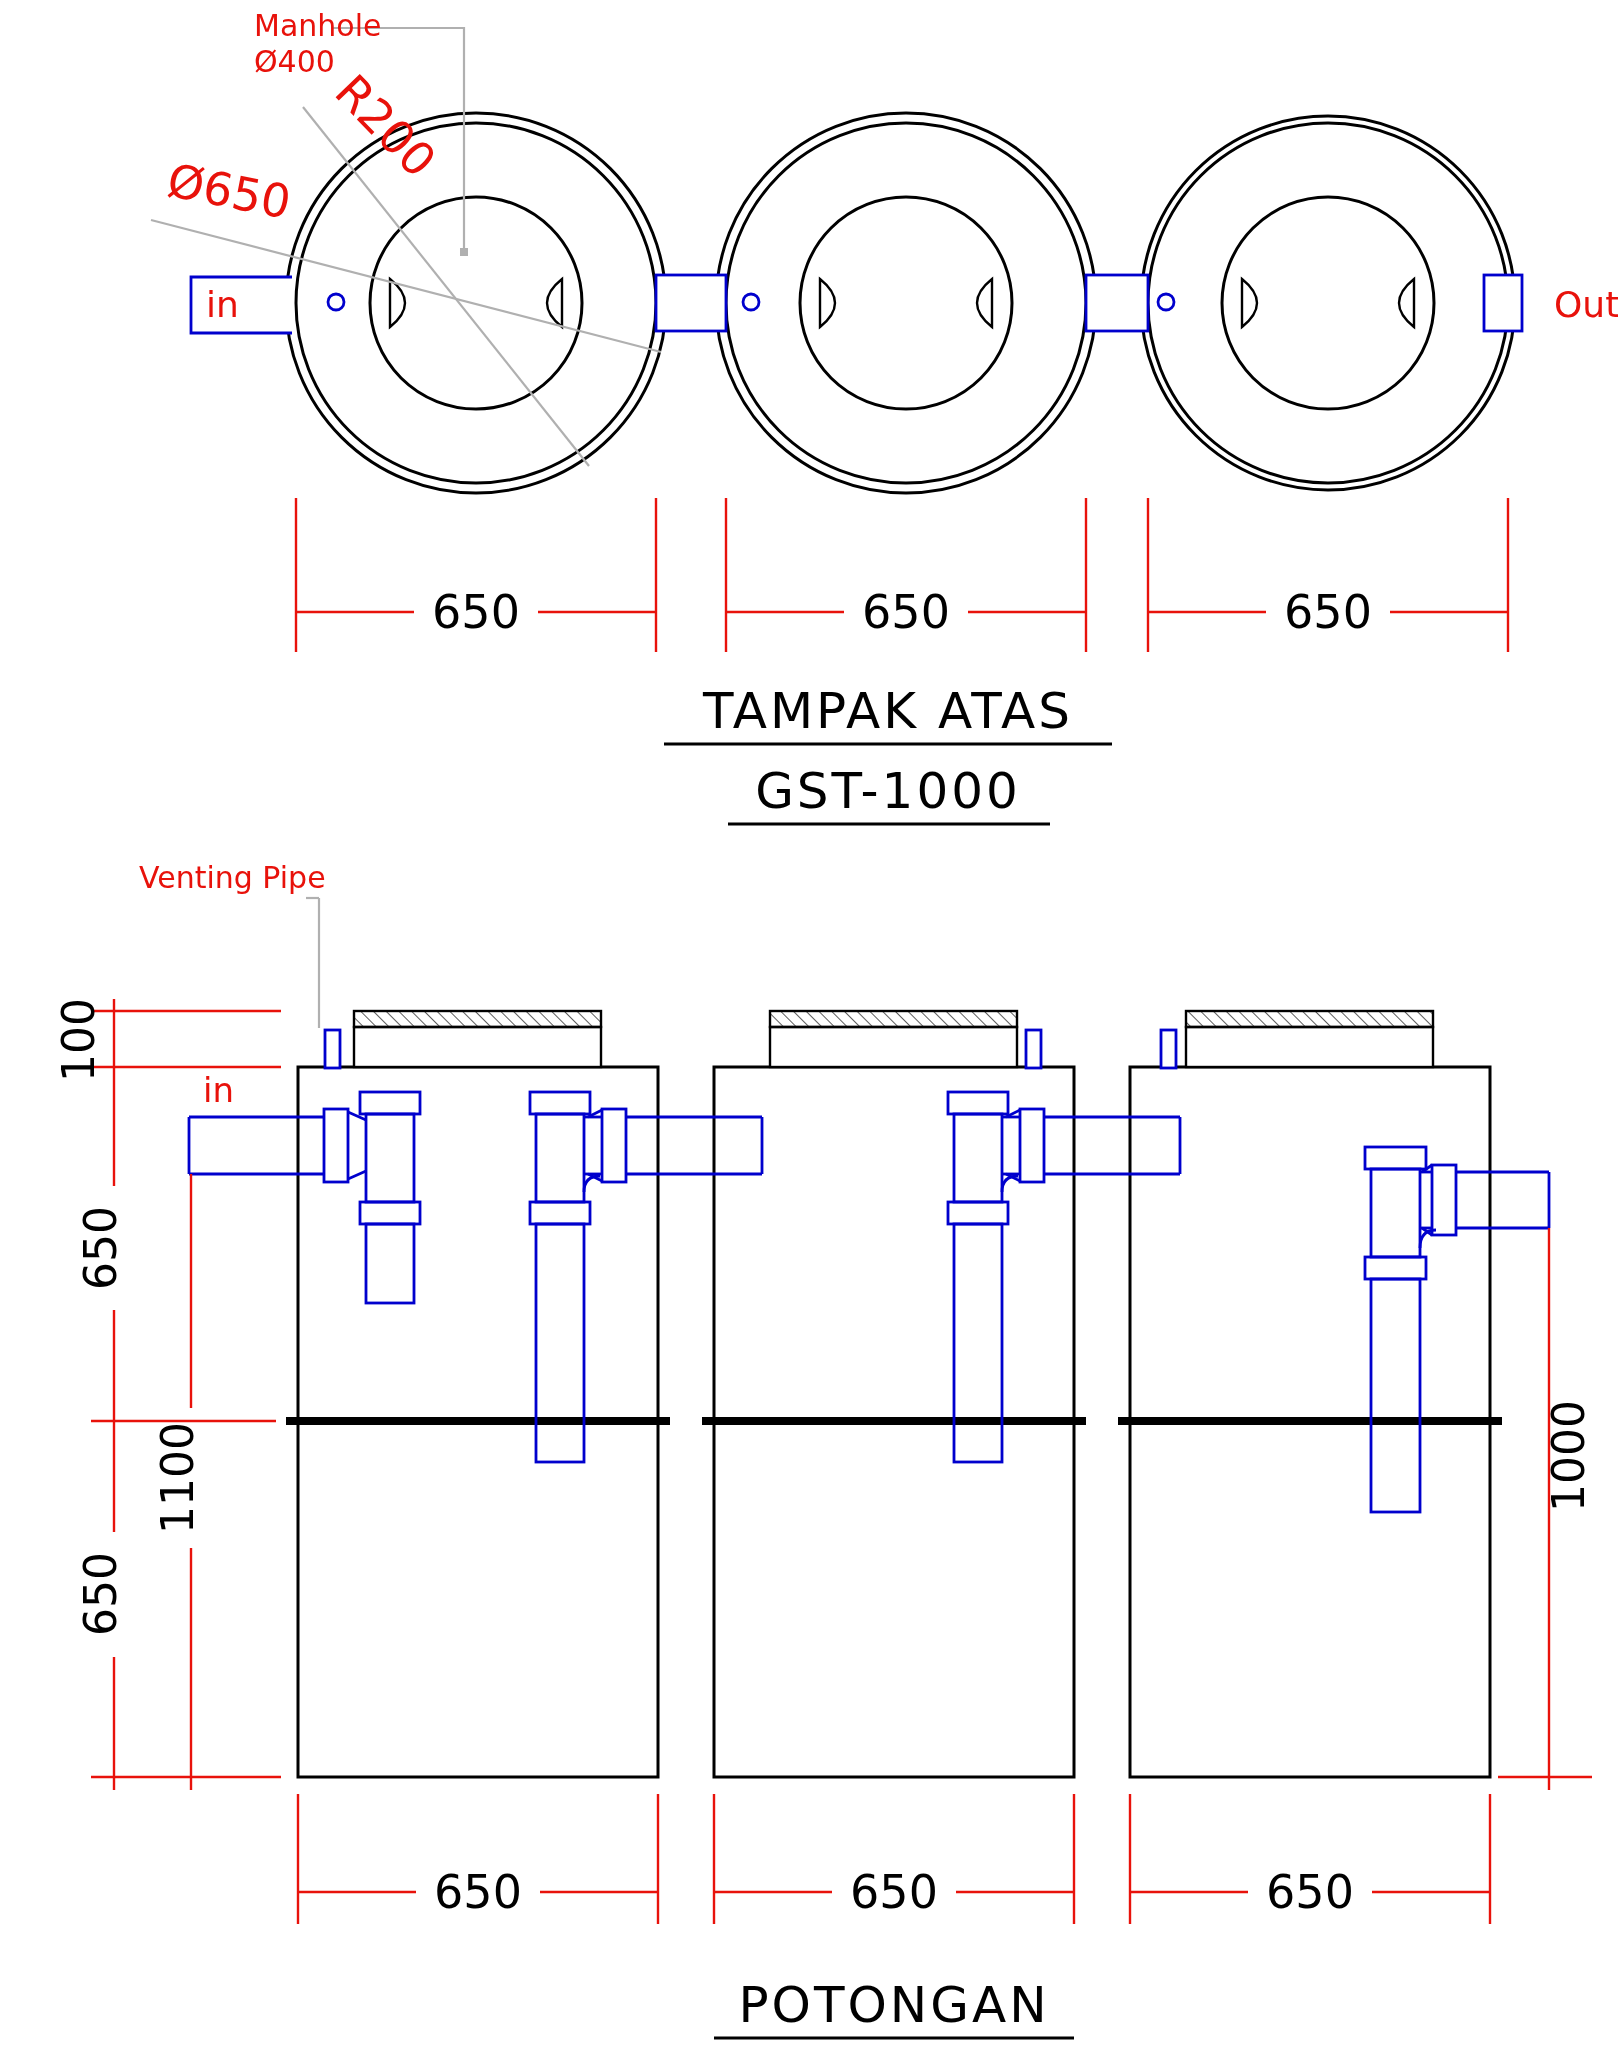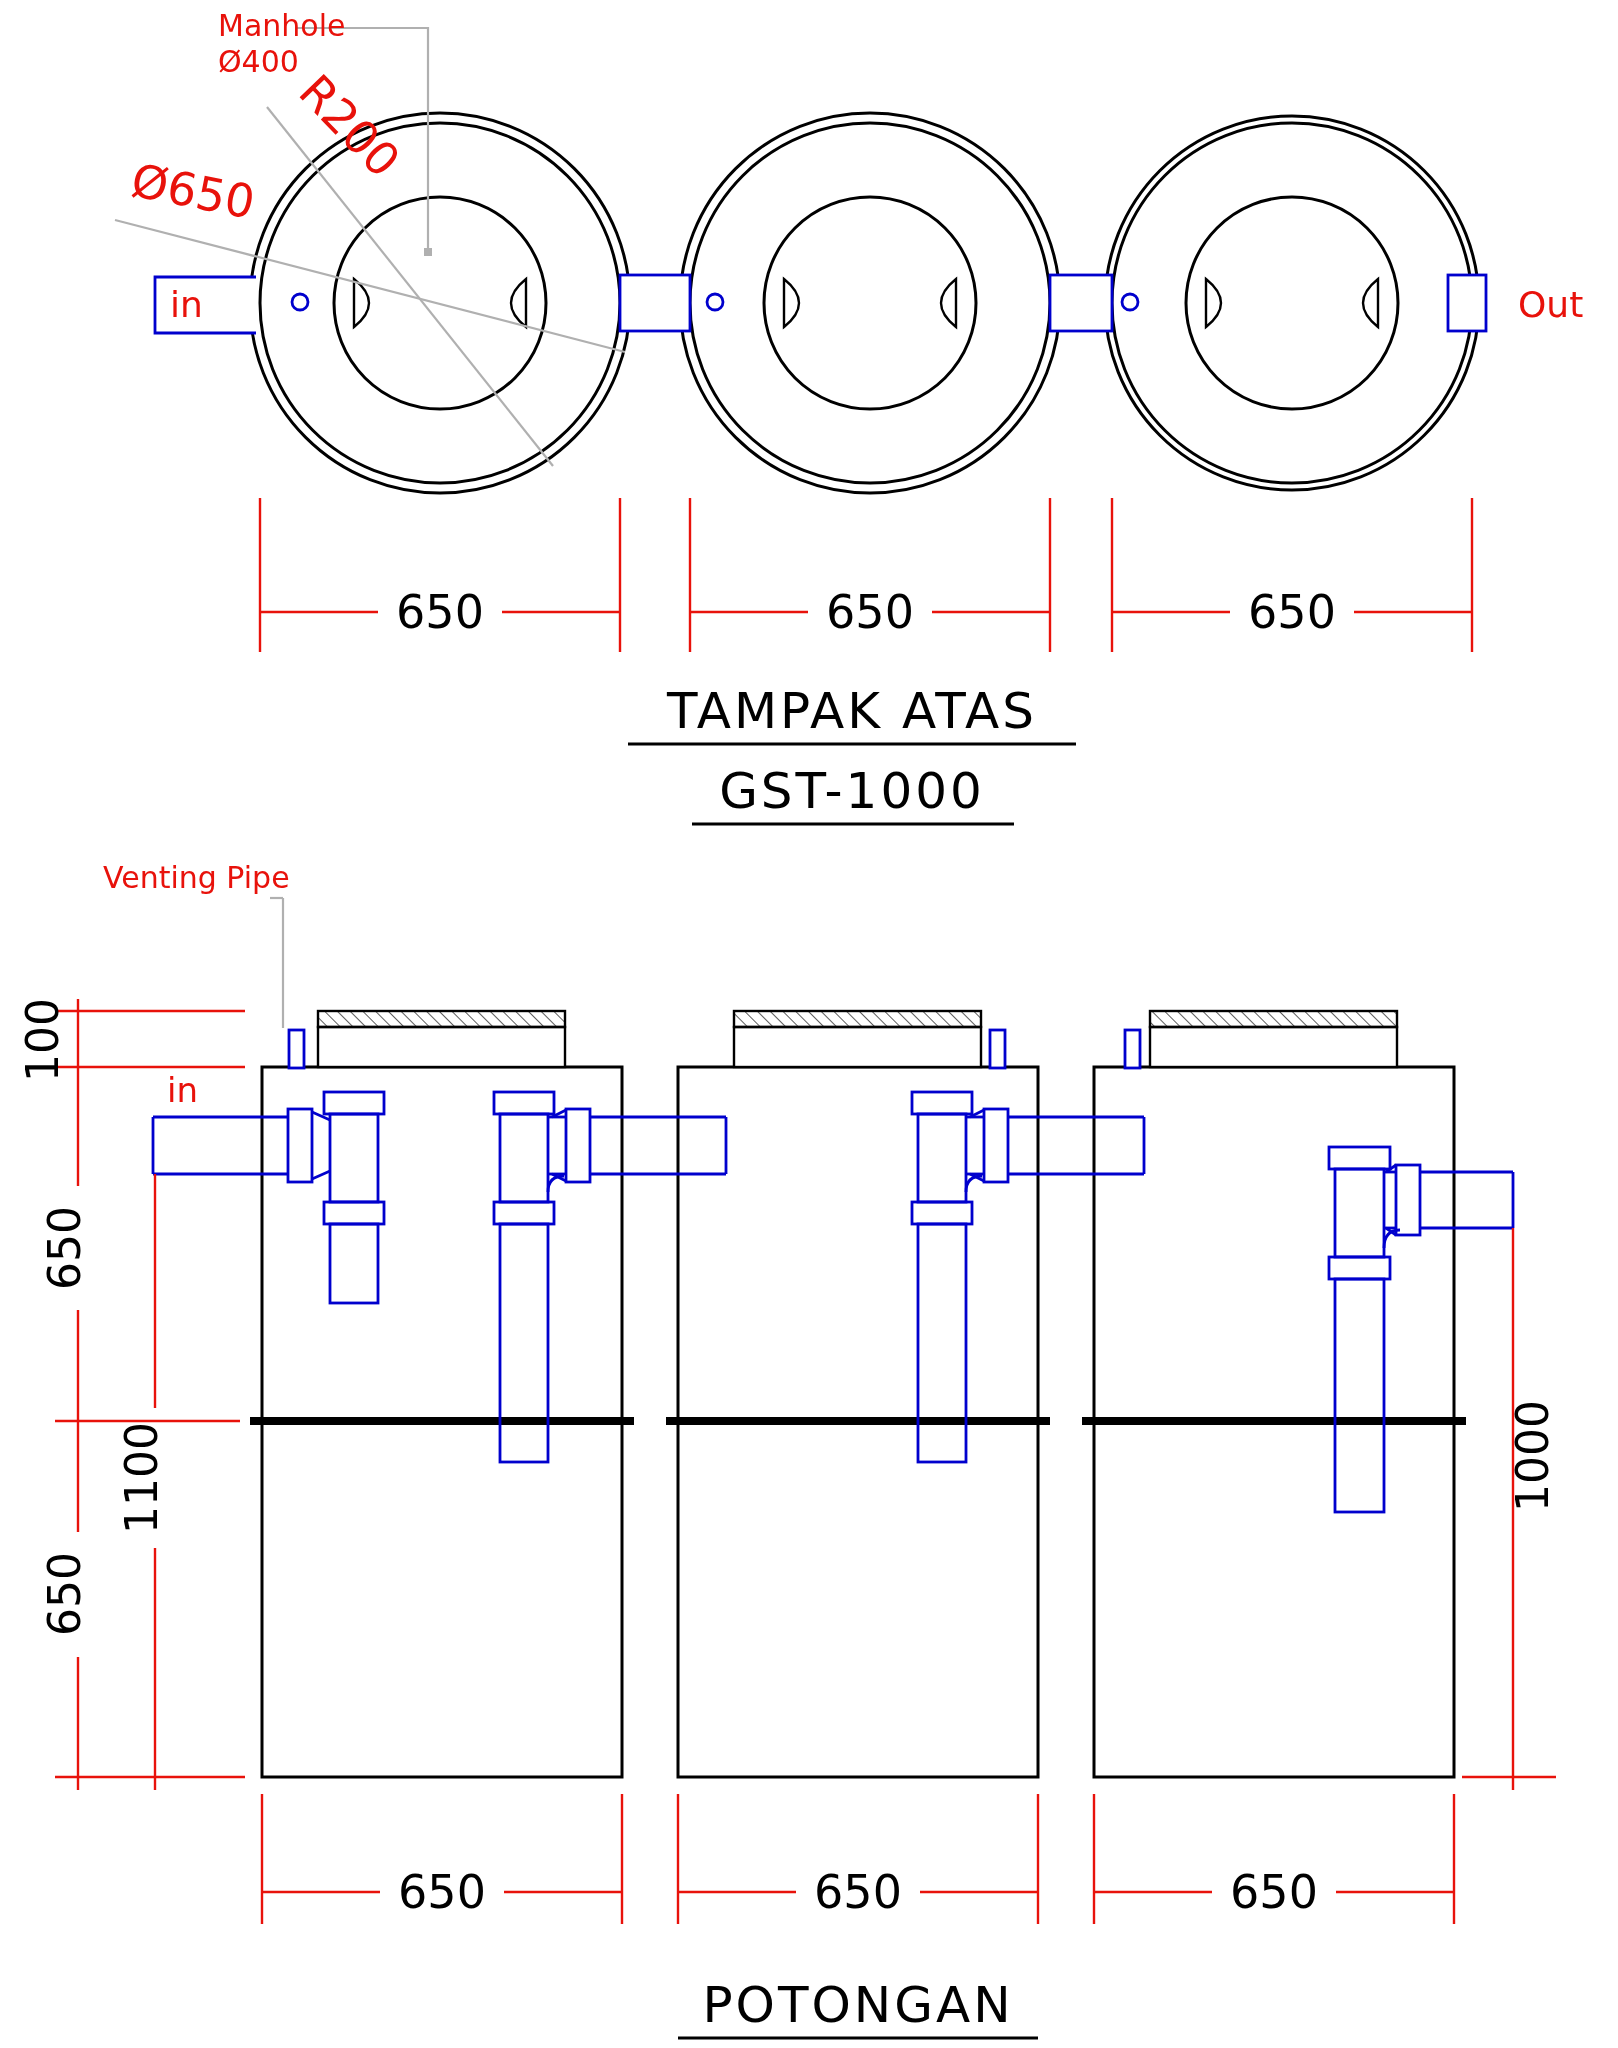--- a/index.html
+++ b/index.html
@@ -2,20 +2,21 @@
 <html style="--red: #e8120b; --blue: #0000cd; --gray: #b0b0b0; --black: #000000;"><head>
 <meta charset="utf-8">
 <style>
   :root{
     --red:#e8120b; --blue:#0000cd; --gray:#b0b0b0; --black:#000000;
   }
   html,body{margin:0;padding:0;background:#ffffff;}
   .stage{
     position:relative; width:1563px; height:2048px; background:#ffffff;
     font-family:"DejaVu Sans","Liberation Sans",sans-serif;
+    margin-left:36px;
   }
   svg{position:absolute;left:0;top:0;}
   
   .blk {stroke:var(--black);stroke-width:3;fill:none;}
   .blk2{stroke:var(--black);stroke-width:2.4;fill:none;}
   .tank{stroke:var(--black);stroke-width:3;fill:#ffffff;}
   .lidneck{stroke:var(--black);stroke-width:2.4;fill:#ffffff;}
   .blu {stroke:var(--blue);stroke-width:2.8;fill:none;}
   .bluf{stroke:var(--blue);stroke-width:2.8;fill:#ffffff;}
   .red {stroke:var(--red);stroke-width:2.4;fill:none;stroke-linecap:butt;}

